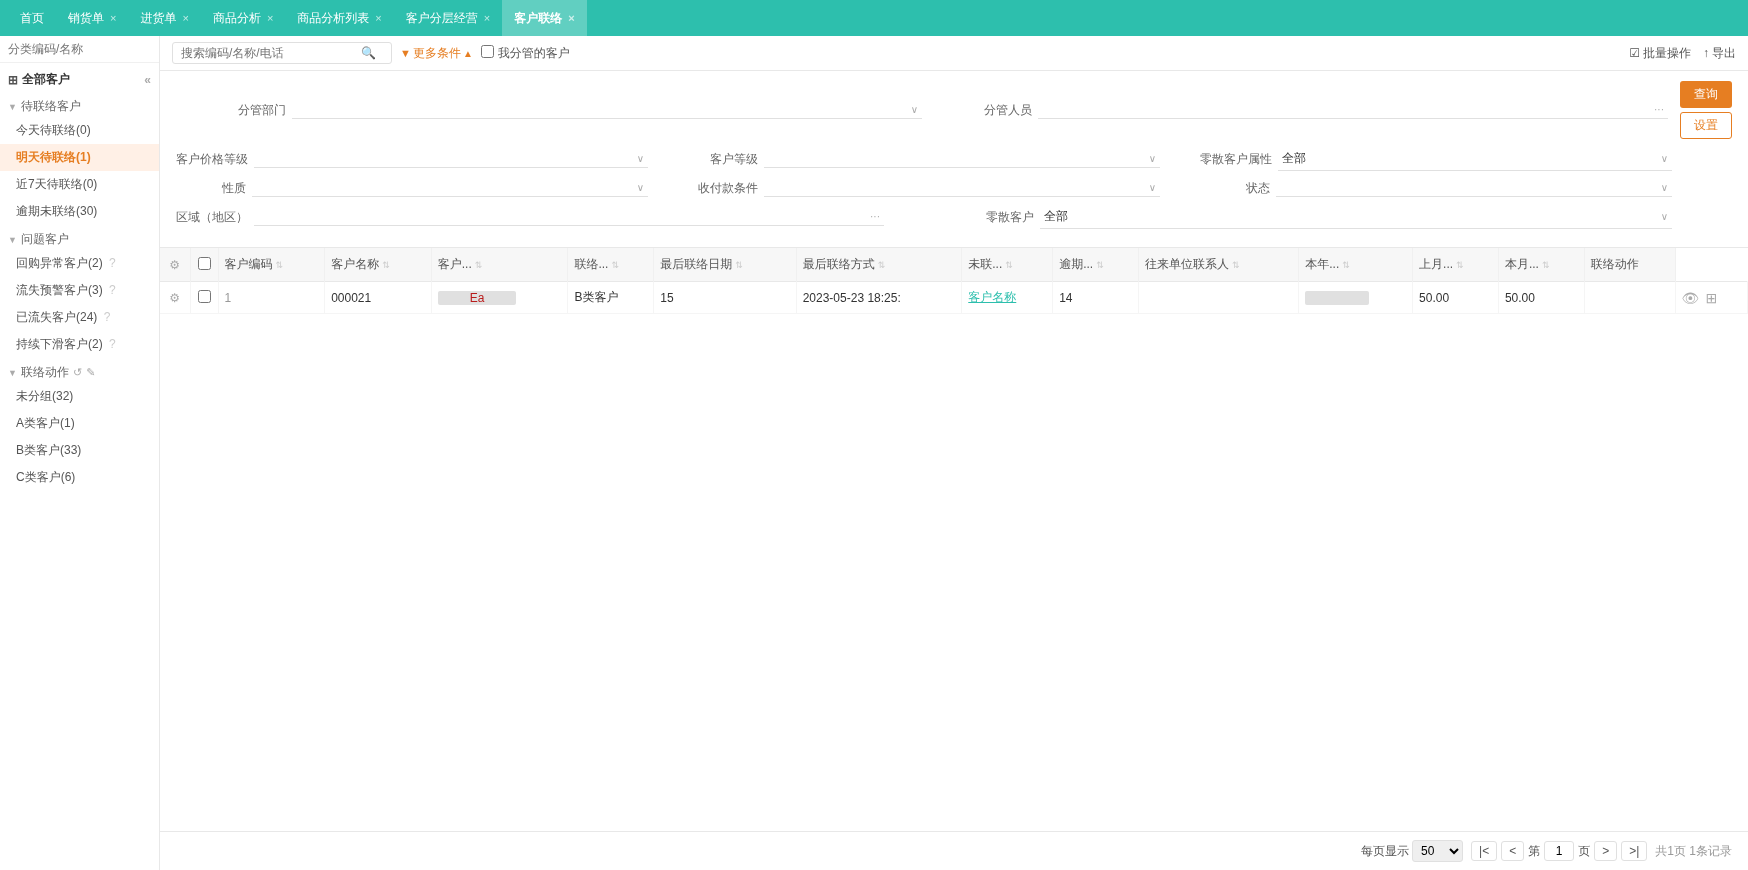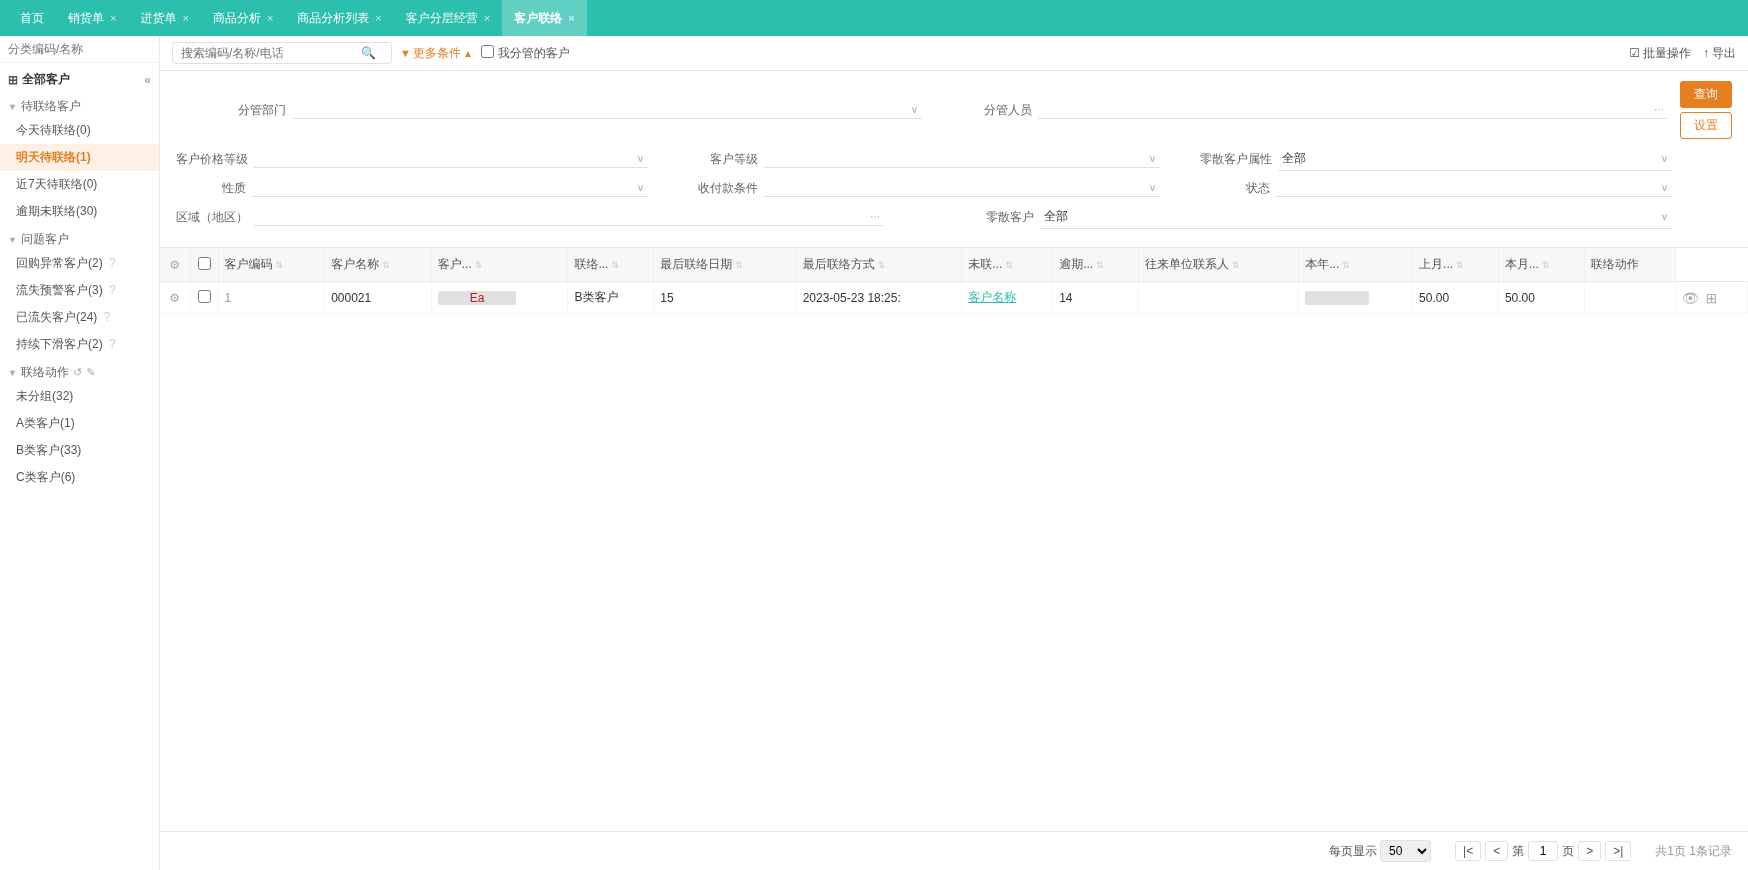--- a/index.html
+++ b/index.html
@@ -278,21 +278,21 @@
     .link-text { color: #2dbfad; text-decoration: underline; cursor: pointer; }
 
     
     .table-footer {
       display: flex;
       align-items: center;
       justify-content: flex-end;
       padding: 8px 16px;
       background: #fff;
       border-top: 1px solid #e8e8e8;
-      gap: 24px;
+      gap: 8px;
       color: #555;
       font-size: 12px;
     }
     .page-size-select {
       display: flex;
       align-items: center;
       gap: 3px;
     }
     .page-size-select select {
       border: 1px solid #e0e0e0;

